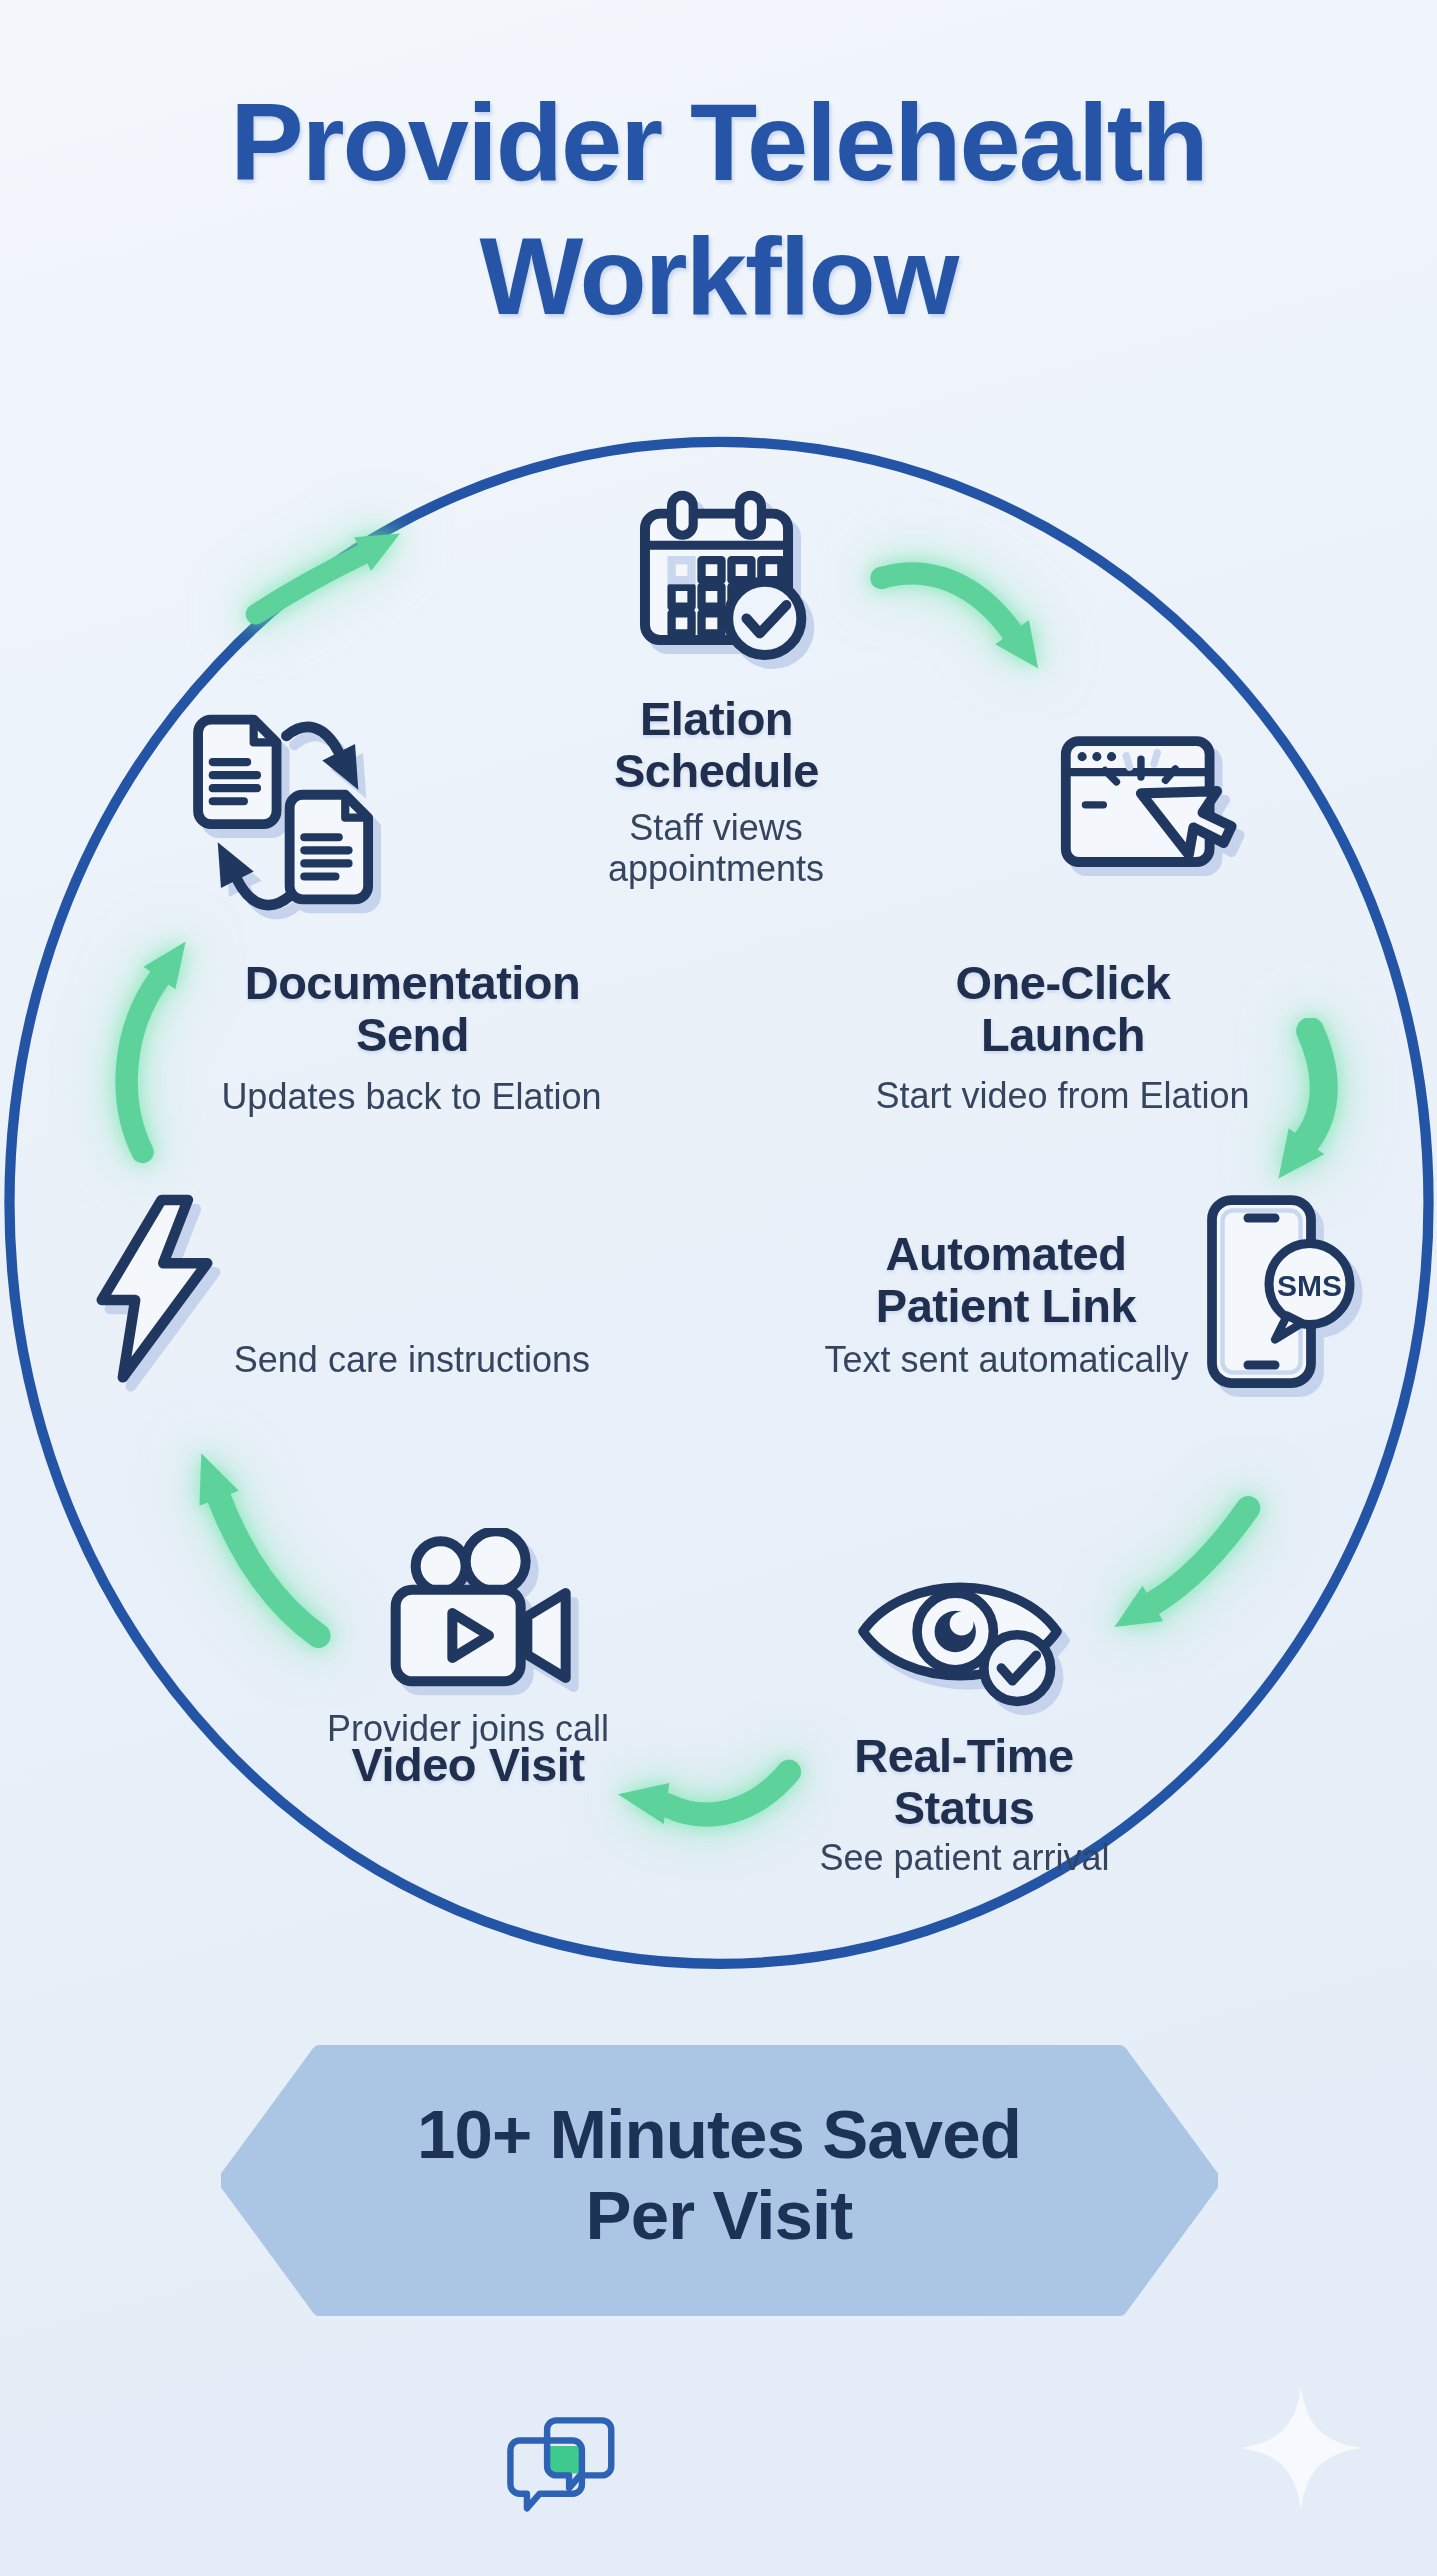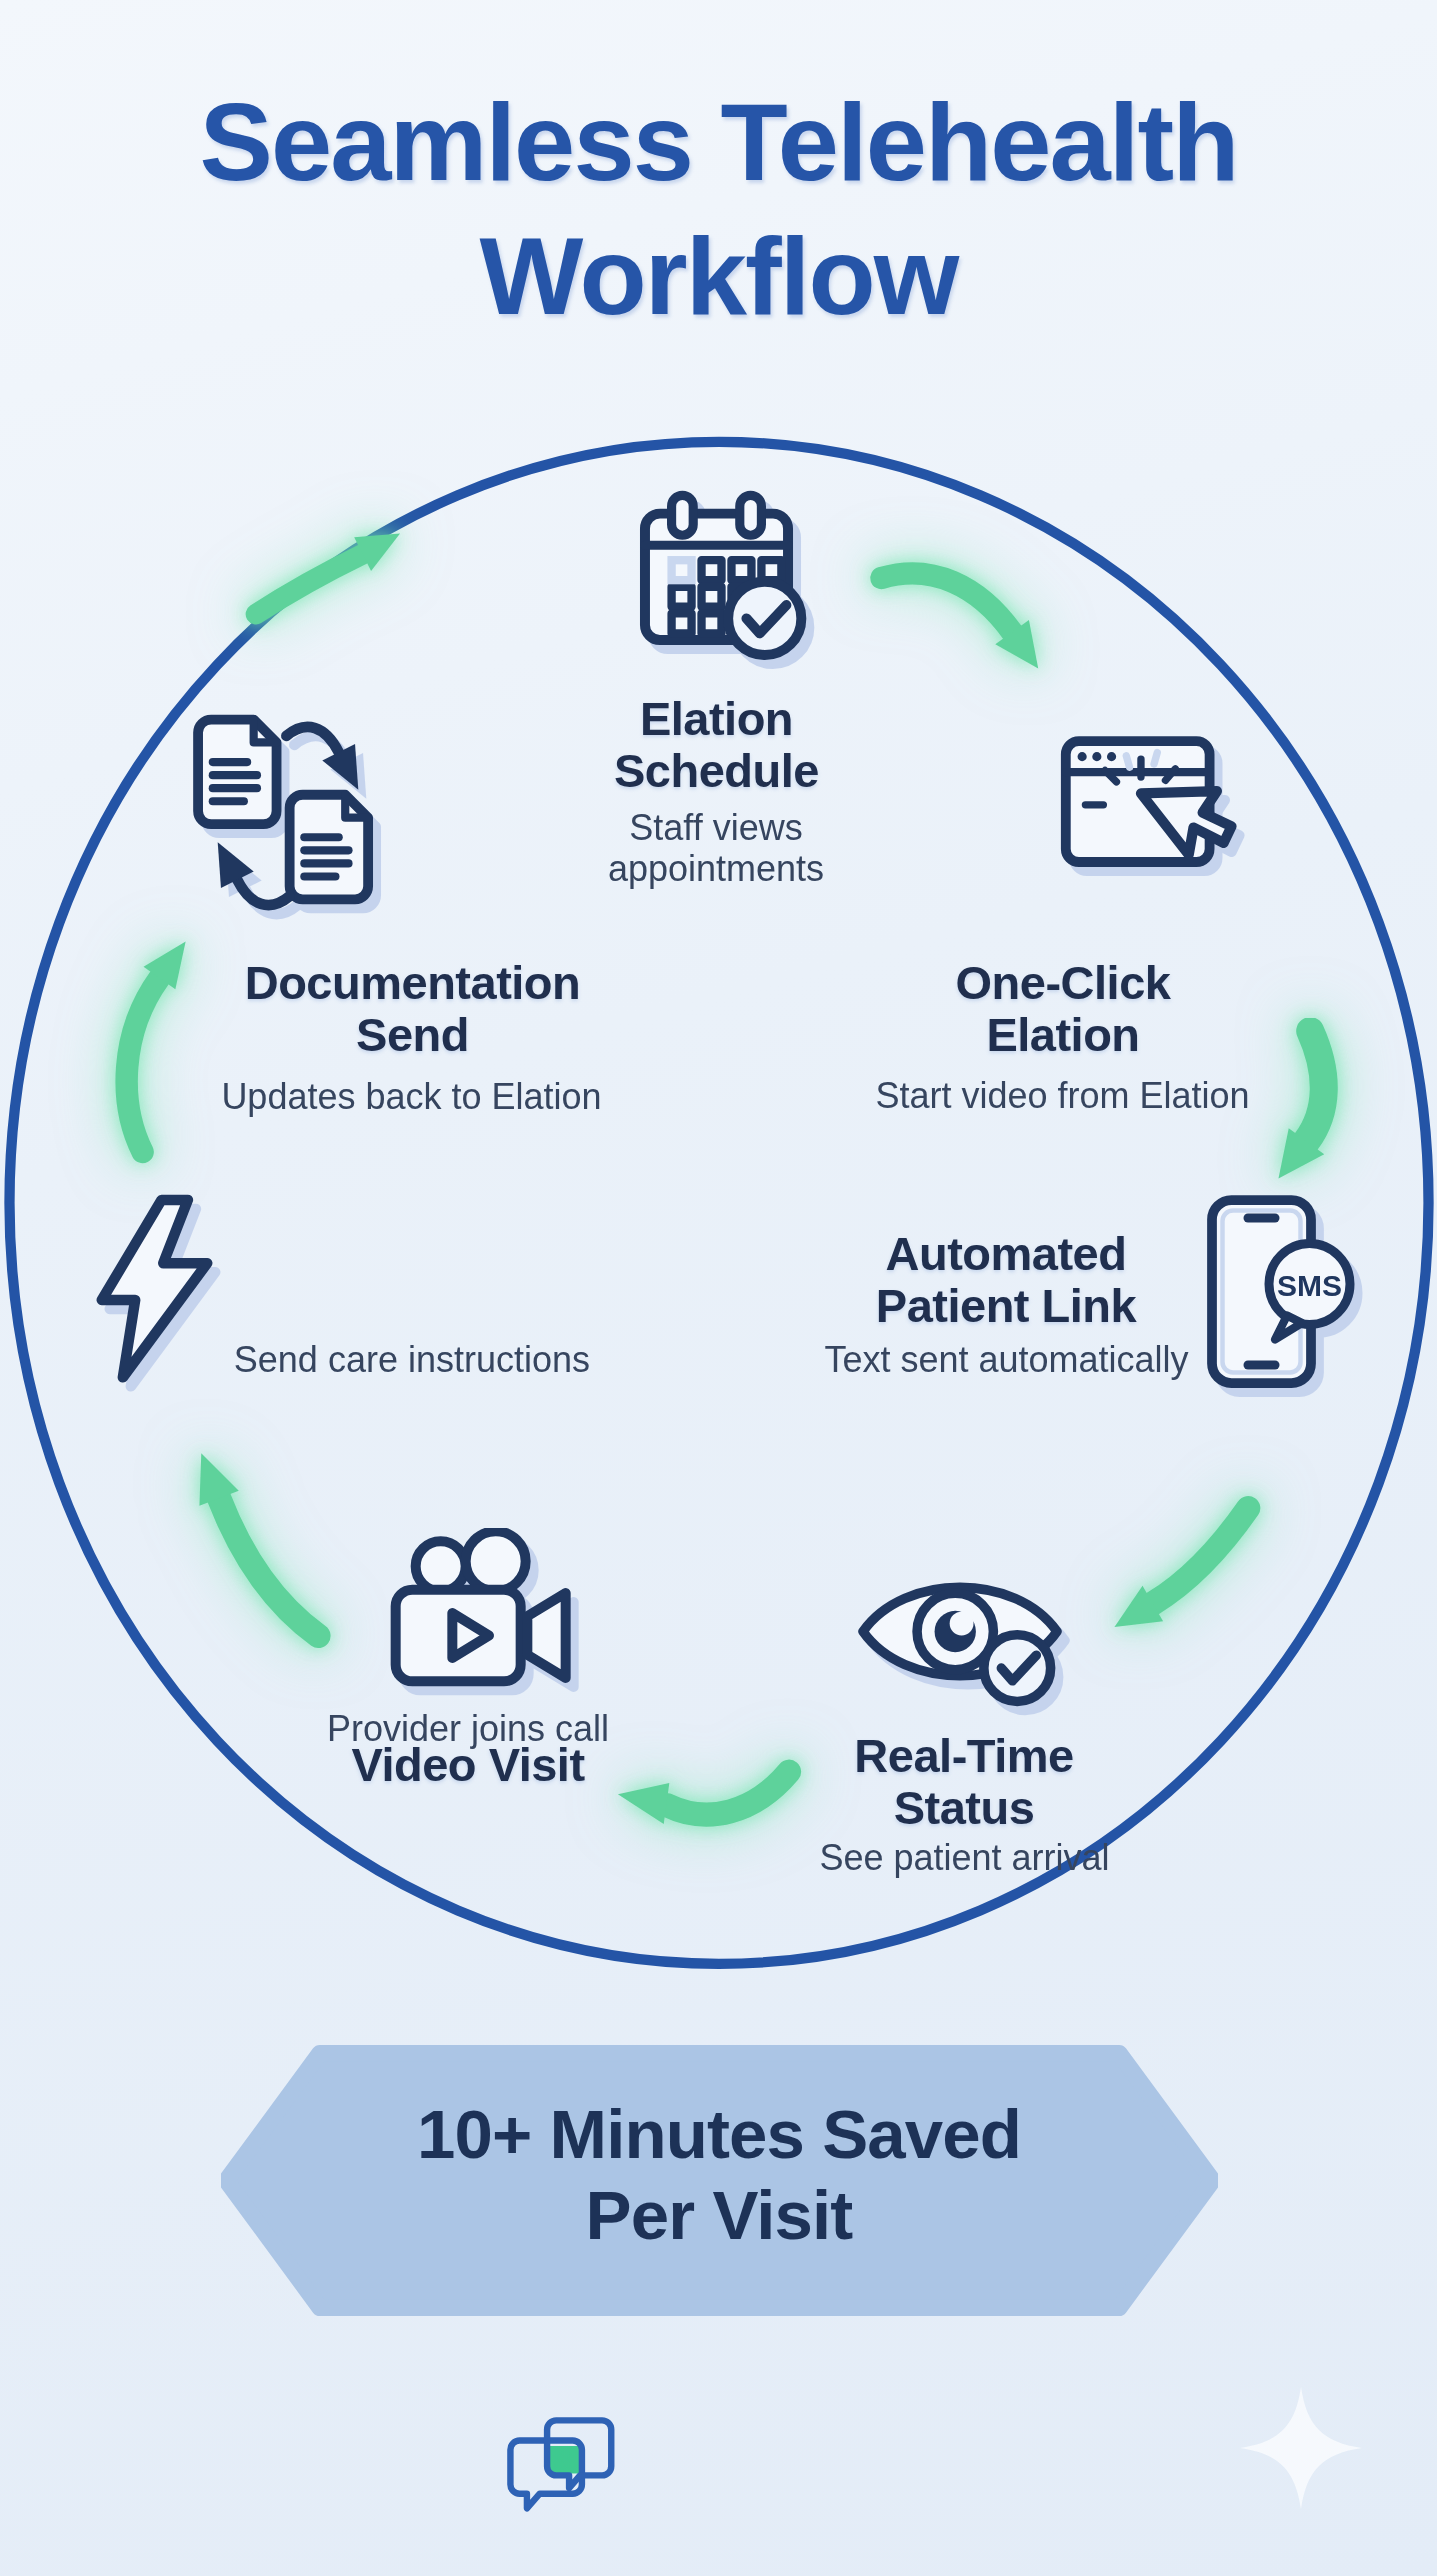--- a/index.html
+++ b/index.html
@@ -76,21 +76,21 @@
 </style>
 </head>
 <body>
 
 <div class="page">
 
   <svg id="ring-svg" class="abs" viewBox="0 0 1536 2752" width="1438" height="2576">
     <ellipse cx="768" cy="1285" rx="758" ry="813" fill="none" stroke="#2454a6" stroke-width="11"></ellipse>
   </svg>
 
-  <div id="main-title" class="abs">Seamless Telehealth Workflow</div>
+  <div id="main-title" class="abs">Provider Telehealth Workflow</div>
 
   <svg id="arrow-1" class="abs garrow" viewBox="0 0 190 125">
     <path d="M18,108 C58,82 95,62 132,44" stroke-width="22"></path>
     <polygon points="141,62 123,26 172,22"></polygon>
   </svg>
   <svg id="arrow-2" class="abs garrow" viewBox="0 0 210 165">
     <path d="M16,30 C70,14 120,38 156,88" stroke-width="24"></path>
     <polygon points="138,101 174,75 184,127"></polygon>
   </svg>
   <svg id="arrow-3" class="abs garrow" viewBox="0 0 135 180">
@@ -149,21 +149,21 @@
         <path d="M67,32 L73,25"></path>
     </g>
     <g class="ghost" stroke-width="4.5" stroke-linecap="round">
       <path d="M45,24 L43,17"></path>
         <path d="M60,22 L62,15"></path>
     </g>
     <g transform="translate(52,40) rotate(-38) scale(1.25)">
       <path class="ln fl" d="M0,0 L0,38 L10,29 L17,44 L25,40 L18,26 L30,22 Z" stroke-width="5"></path>
     </g>
   </svg>
-  <div id="t-oneclick" class="abs stitle">One-Click Elation</div>
+  <div id="t-oneclick" class="abs stitle">One-Click Launch</div>
   <div id="s-oneclick" class="abs ssub">Start video from Elation</div>
 
   <svg id="icon-phone" class="abs icon" viewBox="0 0 108 134">
     <rect class="ln fl" x="8" y="6" width="66" height="122" rx="13" stroke-width="6.5"></rect>
     <rect class="ghost" x="15" y="13" width="52" height="108" rx="7" stroke-width="3"></rect>
     <rect x="29" y="15" width="24" height="6" rx="3" fill="#20375f"></rect>
     <rect x="29" y="113" width="24" height="6" rx="3" fill="#20375f"></rect>
     <circle cx="73" cy="62" r="27" fill="#f4f8fd" stroke="#20375f" stroke-width="6"></circle>
     <path class="ln fl" d="M58,83 L50,99 L68,88 Z" stroke-width="5.5"></path>
     <text x="73" y="70" text-anchor="middle" font-size="20" font-weight="bold" fill="#20375f" font-family="Liberation Sans, sans-serif">SMS</text>

